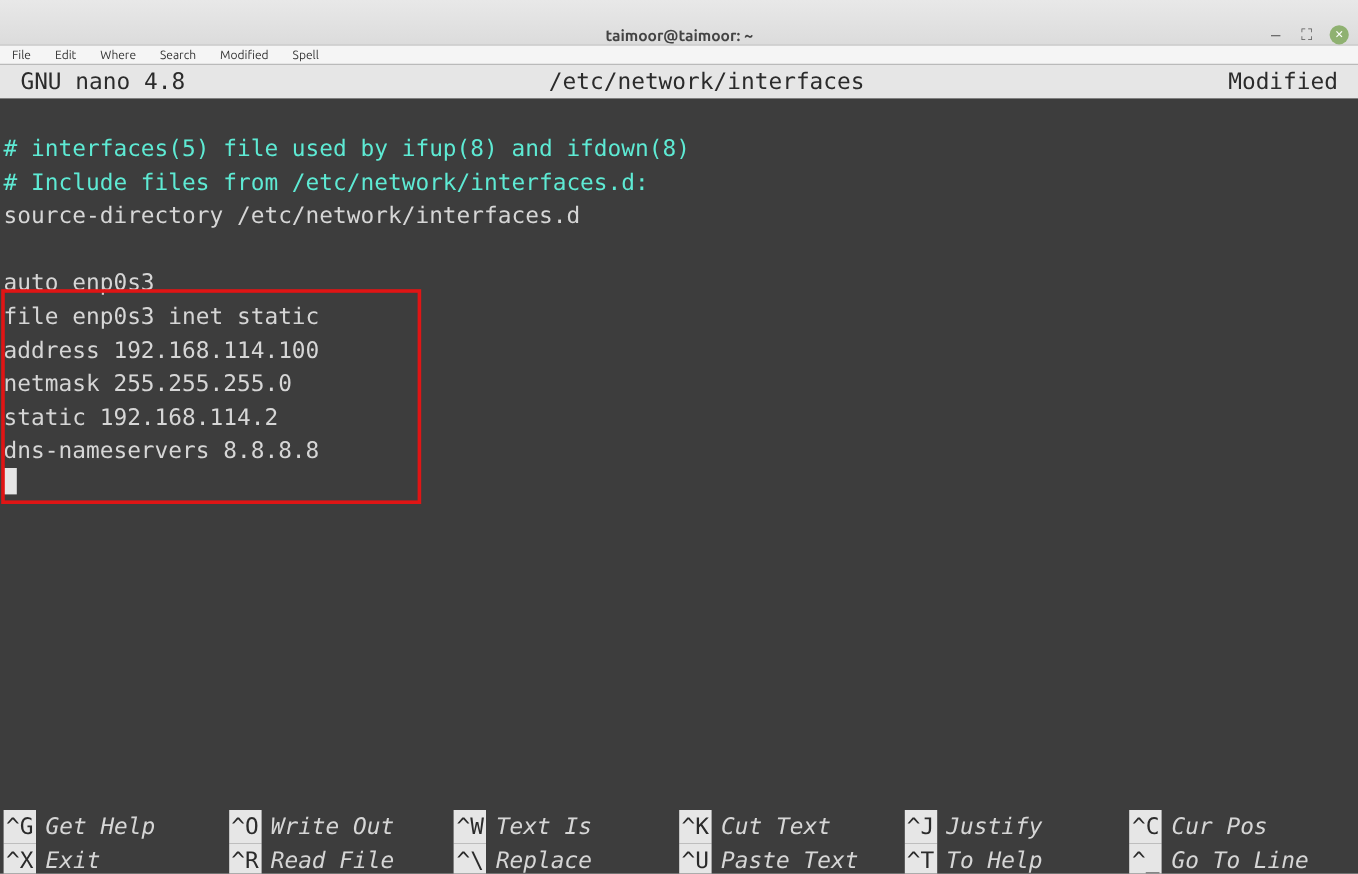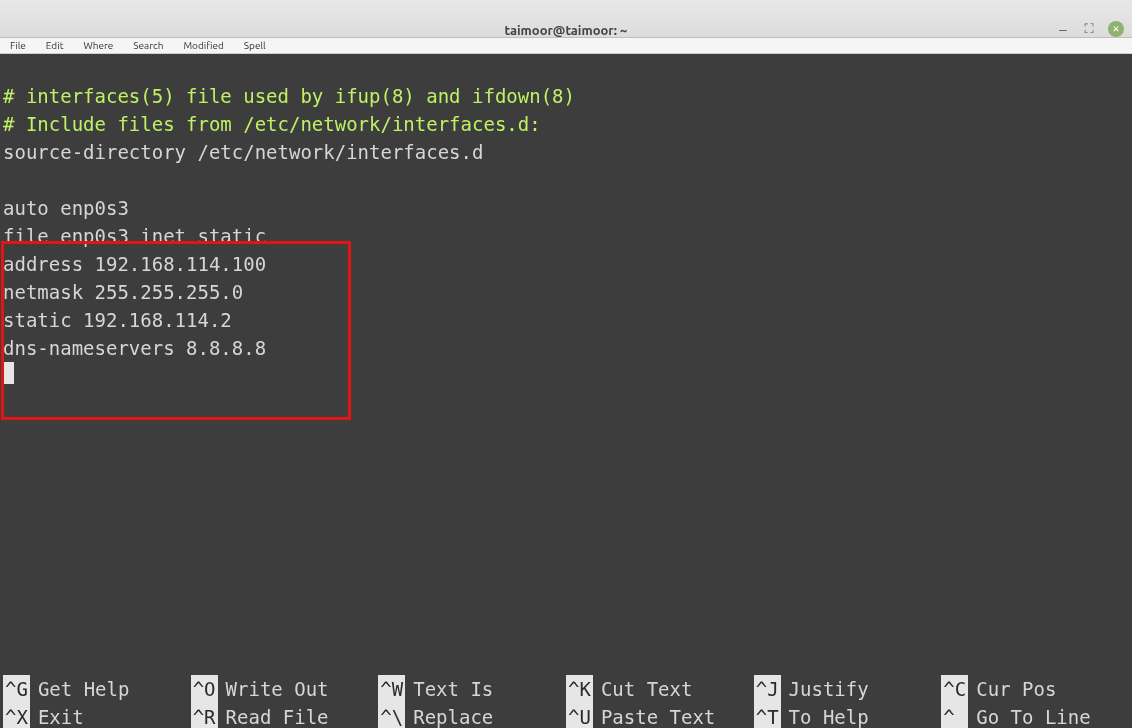--- a/index.html
+++ b/index.html
@@ -83,21 +83,21 @@
       height: 28px;
       align-items: center;
     }
     .nano-title { flex: 0 0 auto; padding-left: 14px; }
     .nano-file { flex: 1; text-align: center; }
     .nano-status { flex: 0 0 auto; padding-right: 14px; }
     .editor-body {
       padding: 0 3px;
       white-space: pre;
     }
-    .comment { color: #bef264; }
+    .comment { color: #5eead4; }
     .highlight-box {
       position: absolute;
       border: 3px solid #e01515;
       left: 1px;
       top: 187px;
       width: 350px;
       height: 179px;
       pointer-events: none;
     }
     .cursor-block {
@@ -121,21 +121,21 @@
       flex: 1;
     }
     .shortcut-key {
       background: #e6e6e6;
       color: #2b2b2b;
       padding: 0 2px;
       min-width: 24px;
       text-align: center;
       display: inline-block;
     }
-    .shortcut-label { margin-left: 8px; }
+    .shortcut-label { margin-left: 8px; font-style: italic; }
   </style>
 </head>
 <body>
 
 <div class="titlebar">
   <span class="titlebar-title">taimoor@taimoor: ~</span>
   <div class="window-controls">
     <div class="win-btn">–</div>
     <div class="win-btn">⛶</div>
     <div class="win-btn win-close">✕</div>
@@ -145,20 +145,25 @@
 <div class="menubar">
   <span class="menu-item">File</span>
   <span class="menu-item">Edit</span>
   <span class="menu-item">Where</span>
   <span class="menu-item">Search</span>
   <span class="menu-item">Modified</span>
   <span class="menu-item">Spell</span>
 </div>
 
 <div class="terminal">
+  <div class="nano-header">
+    <span class="nano-title">GNU nano 4.8</span>
+    <span class="nano-file">/etc/network/interfaces</span>
+    <span class="nano-status">Modified</span>
+  </div>
 
   <div class="editor-body">
 <span class="comment"># interfaces(5) file used by ifup(8) and ifdown(8)</span>
 <span class="comment"># Include files from /etc/network/interfaces.d:</span>
 <span>source-directory /etc/network/interfaces.d</span>
 
 <span>auto enp0s3</span>
 <span>file enp0s3 inet static</span>
 <span>address 192.168.114.100</span>
 <span>netmask 255.255.255.0</span>

